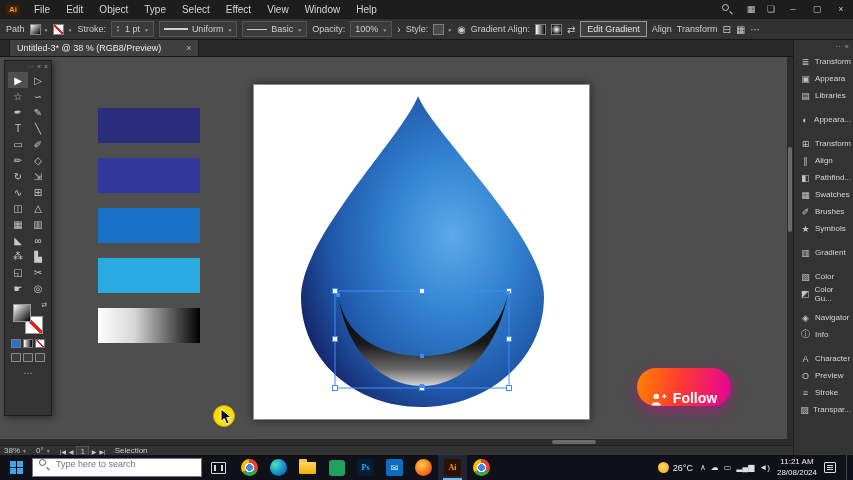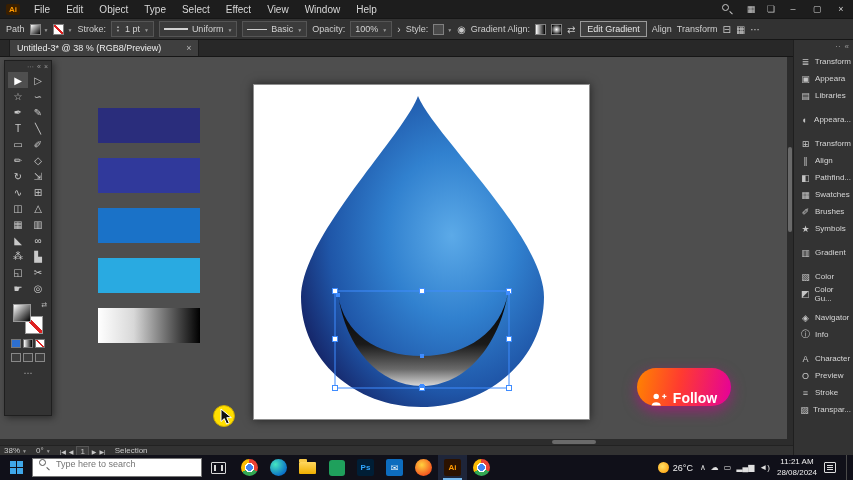--- a/index.html
+++ b/index.html
@@ -97,21 +97,21 @@
 .win-logo{display:grid;grid-template-columns:6px 6px;gap:1px;}
 .win-logo b{width:6px;height:6px;background:#3fa7e9;}
 #tb-search{width:170px;height:19px;background:#fff;border:1px solid #777;display:flex;align-items:flex-start;gap:5px;padding:0 6px;}
 .tb-sic{position:relative;width:12px;height:12px;flex:0 0 auto;}
 .tb-sic b{position:absolute;left:0;top:0;width:7px;height:7px;border:1.3px solid #555;border-radius:50%;}
 .tb-sic i{position:absolute;left:7.5px;top:7.5px;width:4px;height:1.3px;background:#555;transform:rotate(45deg);transform-origin:0 0;}
 #tb-search input{border:0;outline:0;width:132px;font-size:9px;color:#444;background:transparent;font-family:inherit;}
 .taskview{width:15px;height:12px;border:1px solid #d8d8d8;border-radius:1px;margin:0 9px;position:relative;}
 .taskview::before{content:"";position:absolute;left:2px;top:2px;bottom:2px;width:2px;background:#d8d8d8;}
 .taskview::after{content:"";position:absolute;right:2px;top:2px;bottom:2px;width:2px;background:#d8d8d8;}
-#tb-apps{display:flex;align-items:center;}
+#tb-apps{display:flex;align-items:center;font-family:Liberation Serif, serif;}
 .tb-app{width:29px;height:25px;display:flex;align-items:center;justify-content:center;position:relative;}
 .tb-app.active{background:rgba(120,170,255,.14);}
 .tb-app.active::after{content:"";position:absolute;left:5px;right:5px;bottom:0;height:2px;background:#76b9ed;}
 .ic-chrome{width:17px;height:17px;border-radius:50%;background:radial-gradient(circle,#4285f4 0 29%,#fff 30% 38%,rgba(0,0,0,0) 39%),conic-gradient(#ea4335 0 33%,#34a853 33% 66%,#fbbc05 66% 100%);}
 .ic-edge{width:17px;height:17px;border-radius:50%;background:radial-gradient(circle at 32% 32%,#45e6c0,#0b72c8 72%);}
 .ic-folder{width:17px;height:12px;border-radius:1px;background:linear-gradient(#ffd75e,#efaf00);position:relative;}
 .ic-folder::before{content:"";position:absolute;left:0;top:-3px;width:8px;height:3px;background:#f7c948;border-radius:1px 1px 0 0;}
 .ic-green{width:16px;height:16px;border-radius:3px;background:#1fa05c;}
 .ic-ps{width:17px;height:17px;border-radius:2px;background:#001e36;color:#31a8ff;font-size:8px;font-weight:bold;display:flex;align-items:center;justify-content:center;}
 .ic-mail{width:17px;height:17px;border-radius:2px;background:#0d6cbe;color:#fff;font-size:9px;display:flex;align-items:center;justify-content:center;}

